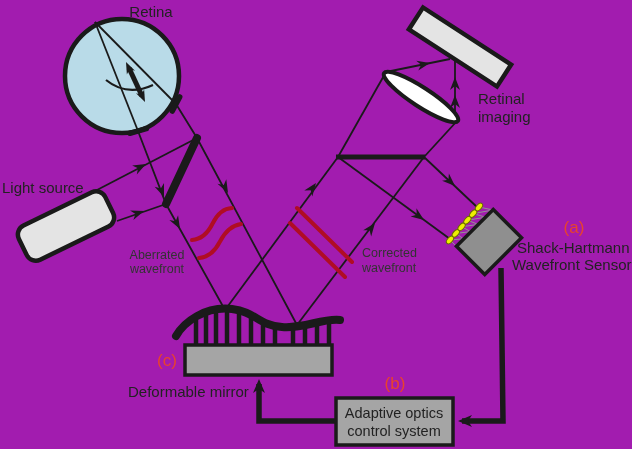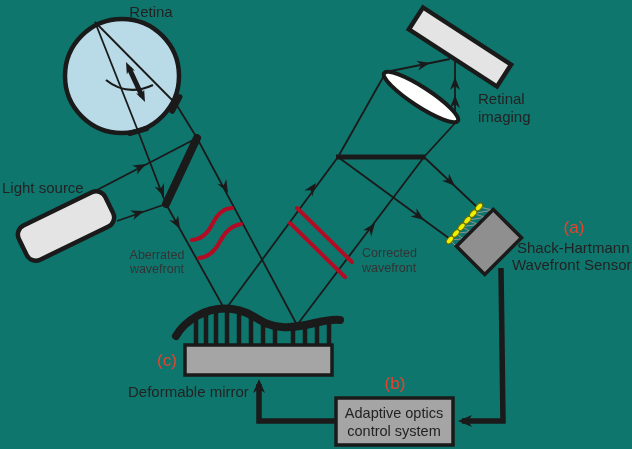--- a/index.html
+++ b/index.html
@@ -1,16 +1,16 @@
 <!DOCTYPE html>
 <html style="--line: #1a1a1a; --accent: #e8432d; --wavefront: #b00d24; --eye-blue: #b9dbe8; --light-gray: #e4e4e4; --mid-gray: #a5a5a5; --sensor-gray: #8f8f8f; --lenslet-yellow: #eef000;"><head>
 <meta charset="utf-8">
 <style>
   html,body{margin:0;padding:0;background:#fff;}
-  .stage{position:relative;width:632px;height:449px;background:#0f766e;overflow:hidden;
+  .stage{position:relative;width:632px;height:449px;background:#a21caf;overflow:hidden;
          font-family:"Liberation Sans",sans-serif;}
   svg{display:block;}
   .ln{stroke:var(--line);stroke-width:1.8;fill:none;}
   .lnthick{stroke:var(--line);stroke-width:5.5;fill:none;}
   .ah{fill:var(--line);stroke:none;}
   .bs1{stroke:var(--line);stroke-width:8;stroke-linecap:round;}
   .bs2{stroke:var(--line);stroke-width:5;stroke-linecap:butt;}
   .wave{stroke:var(--wavefront);stroke-width:4;fill:none;stroke-linecap:round;}
   .eyefill{fill:var(--eye-blue);stroke:var(--line);stroke-width:4.5;}
   .box-light{fill:var(--light-gray);stroke:var(--line);stroke-width:4.5;}

